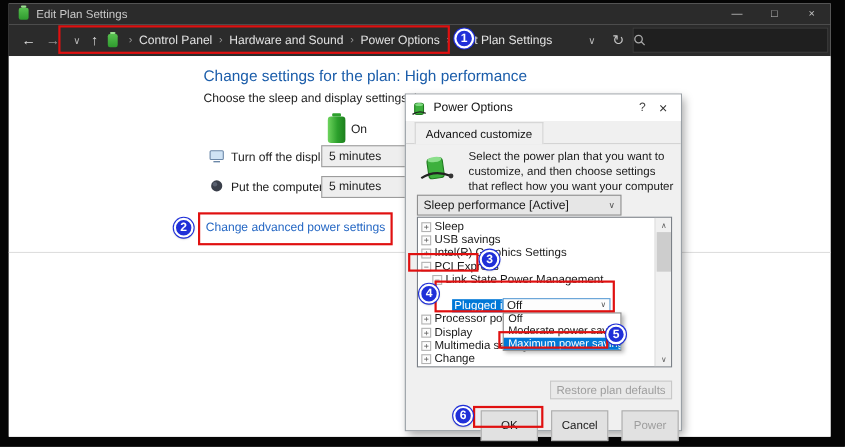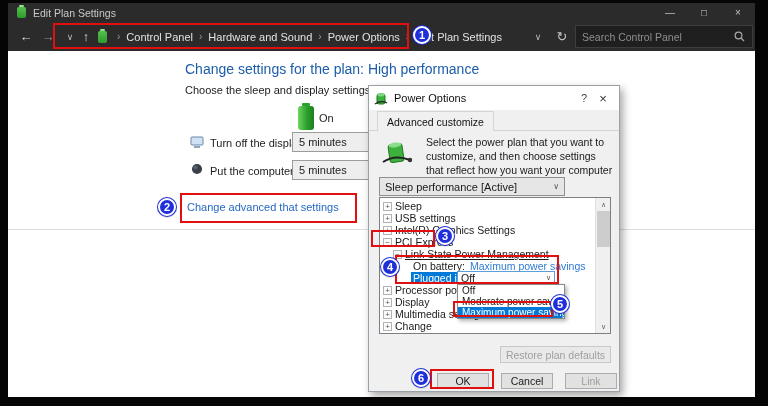--- a/index.html
+++ b/index.html
@@ -99,21 +99,21 @@
   .sb-thumb { position:absolute; left:1px; top:13px; width:13px; height:36px; background:#cdcdcd; }
 
   .popup { position:absolute; left:88px; top:198px; width:108px; height:35px; background:#ffffff;
            border:1px solid #888; box-shadow:2px 2px 4px rgba(0,0,0,.3); z-index:30; }
   .popt { height:11px; font-size:10px; line-height:11px; padding-left:4px; color:#1a1a1a; white-space:nowrap; overflow:hidden; }
   .popt.selected { background:#0078d7; color:#ffffff; }
 
   .restore-btn { position:absolute; left:131px; top:260px; width:111px; height:17px; background:#e9e9e9;
                  border:1px solid #c8c8c8; font-size:10.5px; color:#9e9e9e; display:flex;
                  align-items:center; justify-content:center; }
-  .dlg-btn { position:absolute; top:287px; width:52px; height:16px; background:#e1e1e1; border:1px solid #acacac;
+  .dlg-btn { position:absolute; top:287px; width:52px; height:28px; background:#e1e1e1; border:1px solid #acacac;
              font-size:10.5px; color:#1a1a1a; display:flex; align-items:center; justify-content:center; }
   .btn-ok { left:68px; } .btn-cancel { left:132px; } .btn-apply { left:196px; color:#9e9e9e; }
 
   
   .hl { position:absolute; border:2px solid #e01010; z-index:50; pointer-events:none; }
   .hl1 { left:53px; top:23px; width:356px; height:26px; }
   .hl2 { left:180px; top:193px; width:177px; height:30px; }
   .hl3 { left:371px; top:230px; width:64px; height:17px; }
   .hl4 { left:395px; top:255px; width:164px; height:29px; }
   .hl5 { left:453px; top:301px; width:100px; height:16px; }
@@ -154,21 +154,20 @@
         <span class="crumb-sep">›</span>
         <span>Hardware and Sound</span>
         <span class="crumb-sep">›</span>
         <span>Power Options</span>
         <span class="crumb-sep">›</span>
         <span>Edit Plan Settings</span>
       </div>
       <div class="nav-glyph addr-drop">∨</div>
       <div class="nav-glyph refresh">↻</div>
       <div class="searchbox">
-        <input type="text" placeholder="Search Control Panel" style="">
         <svg class="mag" width="11" height="11" viewBox="0 0 11 11">
           <circle cx="4.5" cy="4.5" r="3.4" fill="none" stroke="#a8a8a8" stroke-width="1.2"></circle>
           <line x1="7" y1="7" x2="10" y2="10" stroke="#a8a8a8" stroke-width="1.2"></line>
         </svg>
       </div>
     </div>
 
     <div class="content">
       <div class="heading">Change settings for the plan: High performance</div>
       <div class="subheading">Choose the sleep and display settings that you want your computer to use.</div>
@@ -187,21 +186,21 @@
 
       <svg class="set-icon" style="left:182px; top:112px;" width="13" height="13" viewBox="0 0 13 13">
         <circle cx="6.5" cy="6.5" r="5.5" fill="#3a3f4a"></circle>
         <circle cx="4.8" cy="4.8" r="2.2" fill="#5a6170"></circle>
       </svg>
       <div class="set-label" style="left:202px; top:114px;">Put the computer to sleep:</div>
       <div class="combo-lg" style="left:284px; top:109px;">
         <span>5 minutes</span>
       </div>
 
-      <div class="adv-link">Change advanced that settings</div>
+      <div class="adv-link">Change advanced power settings</div>
       <div class="divider"></div>
     </div>
   </div>
 
   <div class="dialog">
     <div class="dlg-titlebar">
       <svg style="margin-left:5px;" width="15" height="15" viewBox="0 0 15 15">
         <rect x="3" y="3" width="8" height="10" rx="2" fill="#3db03d" stroke="#1f7a1f"></rect>
         <ellipse cx="7" cy="4" rx="3.6" ry="1.4" fill="#7fd97f"></ellipse>
         <path d="M1 13 Q7 9 13 12" fill="none" stroke="#222" stroke-width="1.3"></path>
@@ -227,37 +226,33 @@
       <span class="combo-chev">∨</span>
     </div>
 
     <div class="tree">
       <div class="trow" style="top:2px;">
         <span class="tglyph" style="left:3px;">+</span>
         <span class="tlabel" style="left:15px;">Sleep</span>
       </div>
       <div class="trow" style="top:14px;">
         <span class="tglyph" style="left:3px;">+</span>
-        <span class="tlabel" style="left:15px;">USB settings</span>
+        <span class="tlabel" style="left:15px;">USB savings</span>
       </div>
       <div class="trow" style="top:26px;">
         <span class="tglyph" style="left:3px;">+</span>
         <span class="tlabel" style="left:15px;">Intel(R) Graphics Settings</span>
       </div>
       <div class="trow" style="top:38px;">
         <span class="tglyph" style="left:3px;">−</span>
         <span class="tlabel" style="left:15px;">PCI Express</span>
       </div>
       <div class="trow" style="top:50px;">
         <span class="tglyph" style="left:13px;">−</span>
-        <span class="tlabel" style="left:25px;text-decoration:underline;">Link State Power Management</span>
-      </div>
-      <div class="trow" style="top:62px;">
-        <span class="tlabel" style="left:33px;">On battery:</span>
-        <span class="tlabel tvalue-link" style="left:90px;">Maximum power savings</span>
+        <span class="tlabel" style="left:25px;">Link State Power Management</span>
       </div>
       <div class="trow" style="top:74px;">
         <span class="tlabel sel-label" style="left:31px;">Plugged in:</span>
         <div class="row-combo">
           <span>Off</span>
           <span class="combo-chev" style="margin-left:auto;">∨</span>
         </div>
       </div>
       <div class="trow" style="top:86px;">
         <span class="tglyph" style="left:3px;">+</span>
@@ -284,21 +279,21 @@
 
     <div class="popup">
       <div class="popt">Off</div>
       <div class="popt">Moderate power savings</div>
       <div class="popt selected">Maximum power savings</div>
     </div>
 
     <div class="restore-btn">Restore plan defaults</div>
     <div class="dlg-btn btn-ok">OK</div>
     <div class="dlg-btn btn-cancel">Cancel</div>
-    <div class="dlg-btn btn-apply">Link</div>
+    <div class="dlg-btn btn-apply">Power</div>
   </div>
 
   <div class="hl hl1"></div>
   <div class="hl hl2"></div>
   <div class="hl hl3"></div>
   <div class="hl hl4"></div>
   <div class="hl hl5"></div>
   <div class="hl hl6"></div>
 
   <div class="badge bdg1">1</div>

